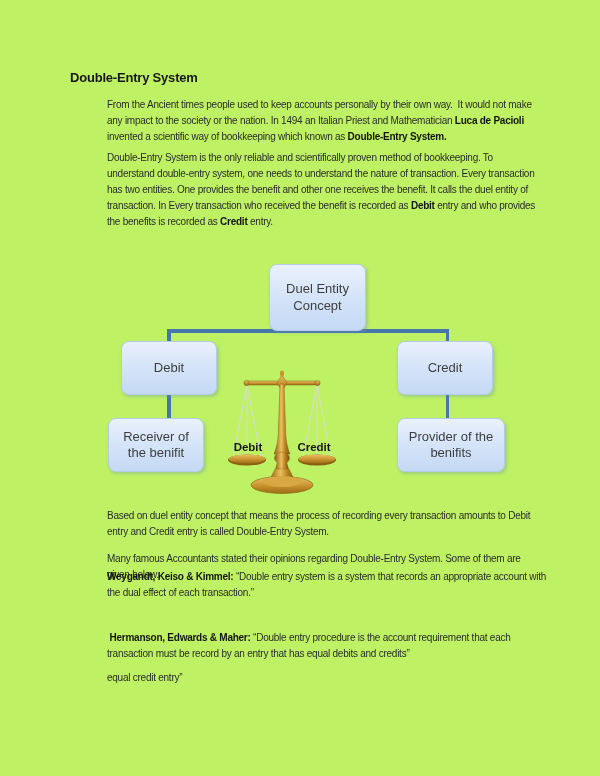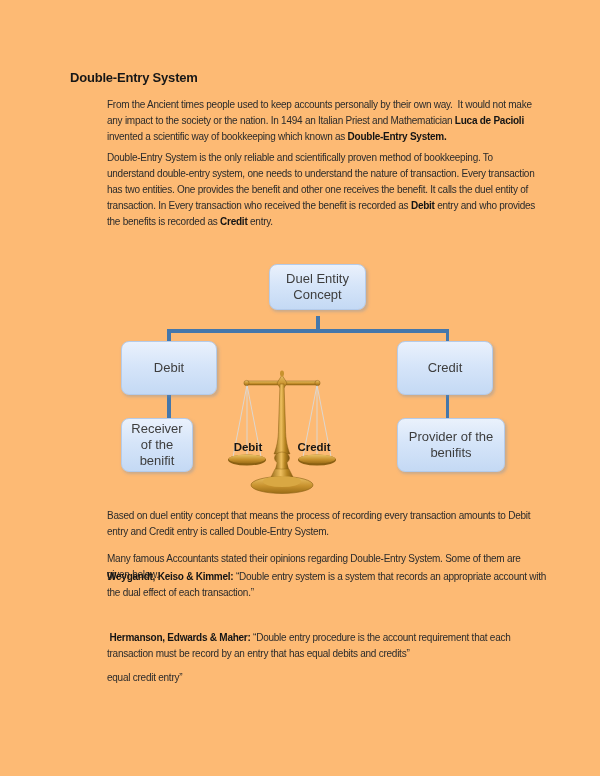--- a/index.html
+++ b/index.html
@@ -1,17 +1,17 @@
 <!DOCTYPE html>
 <html><head>
 <meta charset="utf-8">
 <style>
   html,body{margin:0;padding:0;background:#ffffff;}
   .page{
-    position:relative; width:600px; height:776px; background:#fdba74; overflow:hidden;
+    position:relative; width:600px; height:776px; background:#bef264; overflow:hidden;
     font-family:"Liberation Sans", sans-serif; color:#2b2b2b;
   }
   .title{
     position:absolute; left:70px; top:70px;
     font-size:13px; font-weight:bold; color:#171717; letter-spacing:-0.2px;
   }
   .para{ position:absolute; left:70px; }
   .line{
     white-space:pre; font-size:10px; line-height:16px; letter-spacing:-0.25px; color:#2b2b2b;margin-left:37px;
   }
@@ -53,30 +53,30 @@
 
   <div>
 
     <div class="conn" style="left:316px;top:316px;width:3.5px;height:14px"></div>
     <div class="conn" style="left:167px;top:329px;width:282px;height:3.5px"></div>
     <div class="conn" style="left:167px;top:331px;width:3.5px;height:11px"></div>
     <div class="conn" style="left:445.5px;top:331px;width:3.5px;height:11px"></div>
     <div class="conn" style="left:167px;top:394px;width:3.5px;height:25px"></div>
     <div class="conn" style="left:445.5px;top:394px;width:3.5px;height:25px"></div>
 
-    <div class="dbox" style="left:269px;top:264px;width:97px;height:46px">
+    <div class="dbox" style="left:269px;top:264px;width:97px;height:67px">
         <span>Duel Entity Concept</span>
       </div>
     <div class="dbox" style="left:121px;top:341px;width:96px;height:54px">
         <span>Debit</span>
       </div>
     <div class="dbox" style="left:397px;top:341px;width:96px;height:54px">
         <span>Credit</span>
       </div>
-    <div class="dbox" style="left:121px;top:418px;width:72px;height:54px">
+    <div class="dbox" style="left:108px;top:418px;width:96px;height:54px">
         <span>Receiver of the benifit</span>
       </div>
     <div class="dbox" style="left:397px;top:418px;width:108px;height:54px">
         <span>Provider of the benifits</span>
       </div>
 
     <svg class="scale-svg" viewBox="0 0 118 128">
       <defs>
         <linearGradient id="gv" x1="0" y1="0" x2="0" y2="1">
           <stop offset="0" stop-color="#ecc368"></stop>

